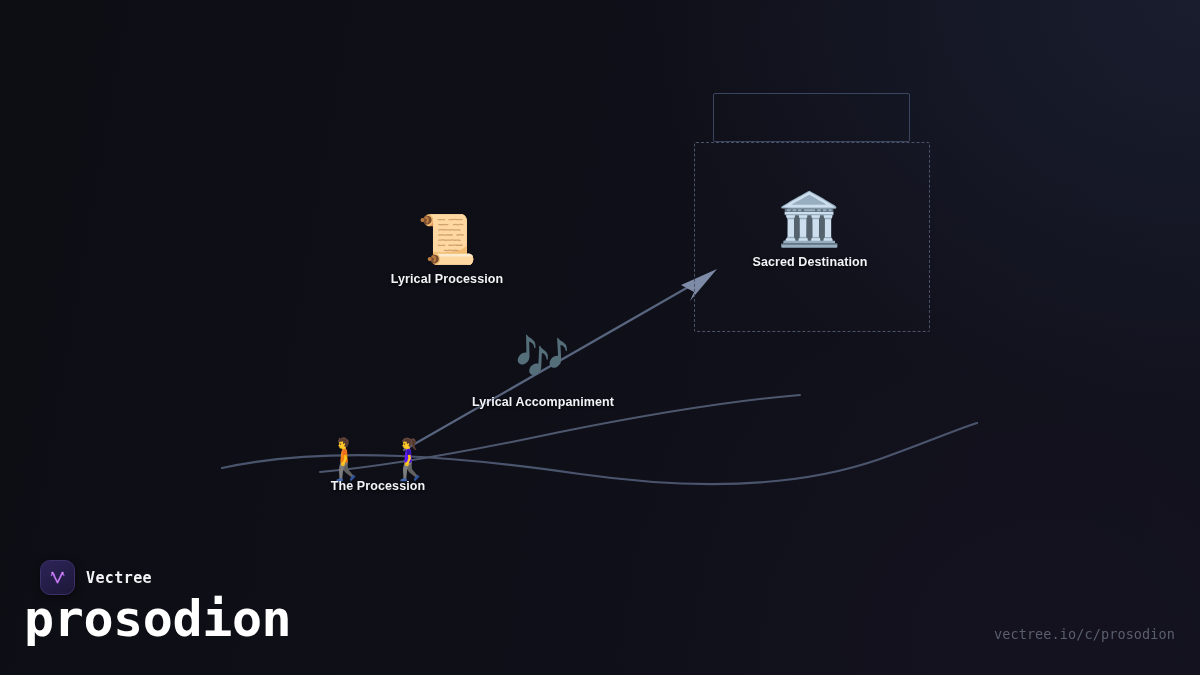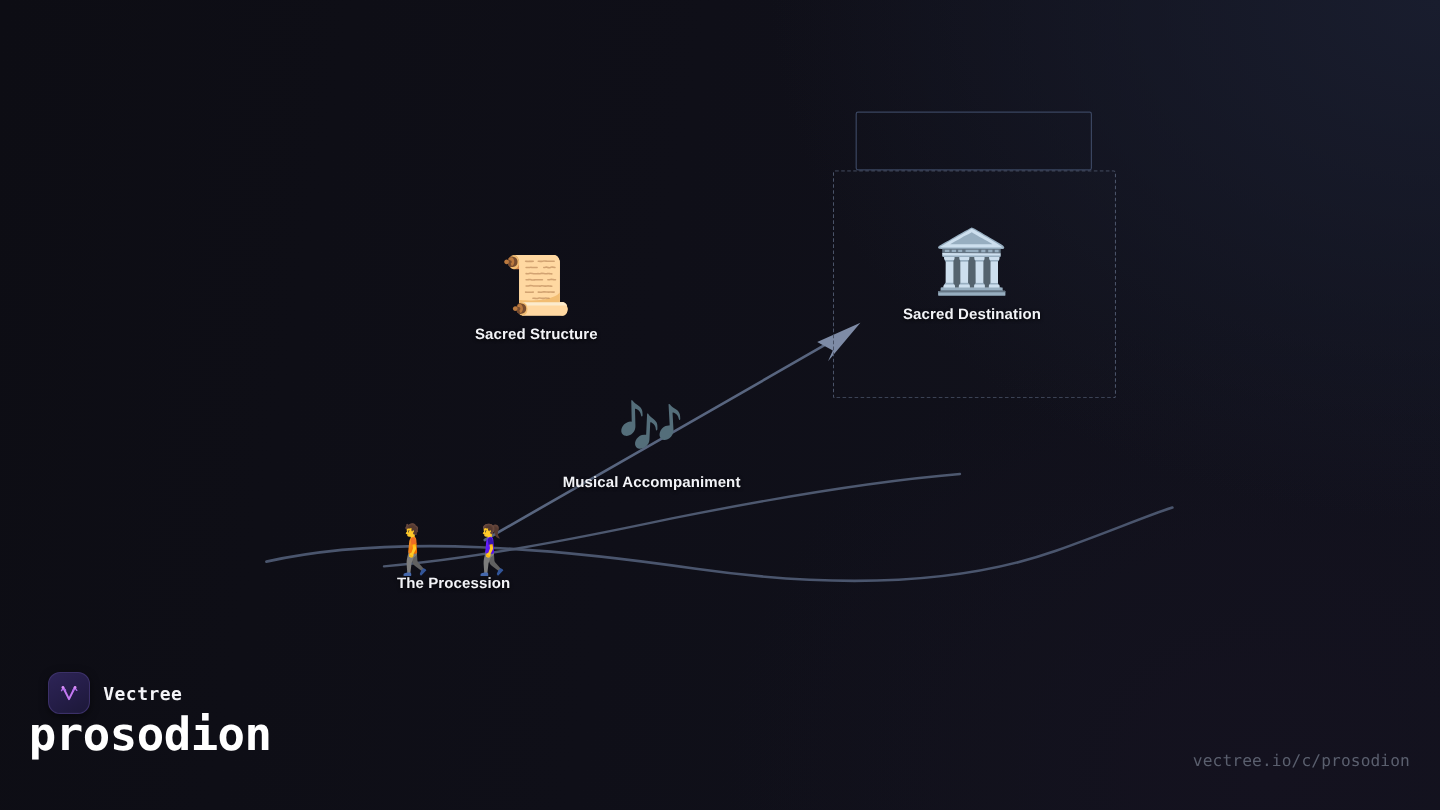--- a/index.html
+++ b/index.html
@@ -112,21 +112,21 @@
     font-size: 15px;
     font-weight: bold;
     color: #f4f4f8;
     letter-spacing: 0.4px;
   }
   #page-title {
     position: absolute;
     left: 24px;
     top: 33px;
     font-family: "DejaVu Sans Mono", "Liberation Mono", monospace;
-    font-size: 38px;
+    font-size: 50px;
     font-weight: bold;
     color: #ffffff;
     letter-spacing: -0.4px;
     line-height: 1.05;
   }
   #footer-url {
     position: absolute;
     right: 25px;
     bottom: 33px;
     font-family: "DejaVu Sans Mono", "Liberation Mono", monospace;
@@ -150,26 +150,26 @@
     <path d="M 404 450 L 690 286" fill="none" stroke="#58657f" stroke-width="2.2" stroke-linecap="round"></path>
     <polygon points="717,269 681,285 694,292 690,301" fill="#7d8ba6"></polygon>
   </svg>
 
   <div class="frame-solid" style="left:713px; top:93px; width:197px; height:49px;"></div>
 
   <div class="frame-dashed" style="left:694px; top:142px; width:236px; height:190px;"></div>
 
   <div class="node" style="left:447px; top:250px;">
     <span class="node-glyph" style="font-size:48px;">📜</span>
-    <span class="node-label">Sacred Structure</span>
+    <span class="node-label">Lyrical Procession</span>
   </div>
 
   <div class="node" style="left:543px; top:372px;">
     <span class="node-glyph notes-glyph">🎶</span>
-    <span class="node-label" style="margin-top:16px;">Musical Accompaniment</span>
+    <span class="node-label" style="margin-top:16px;">Lyrical Accompaniment</span>
   </div>
 
   <div class="node" style="left:378px; top:466px;">
     <span class="procession-row">
       <span class="node-glyph" style="font-size:40px;">🚶</span>
       <span class="node-glyph" style="font-size:40px;">🚶‍♀️</span>
     </span>
     <span class="node-label" style="margin-top:0;">The Procession</span>
   </div>
 

